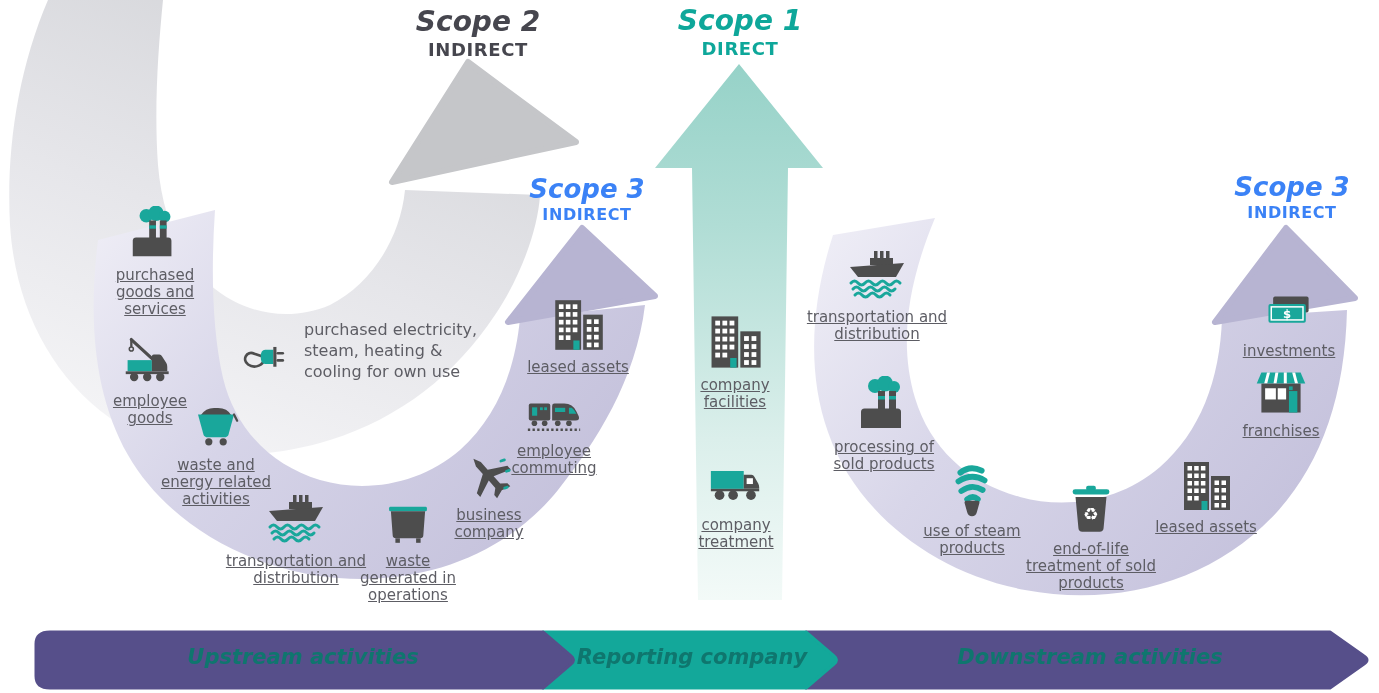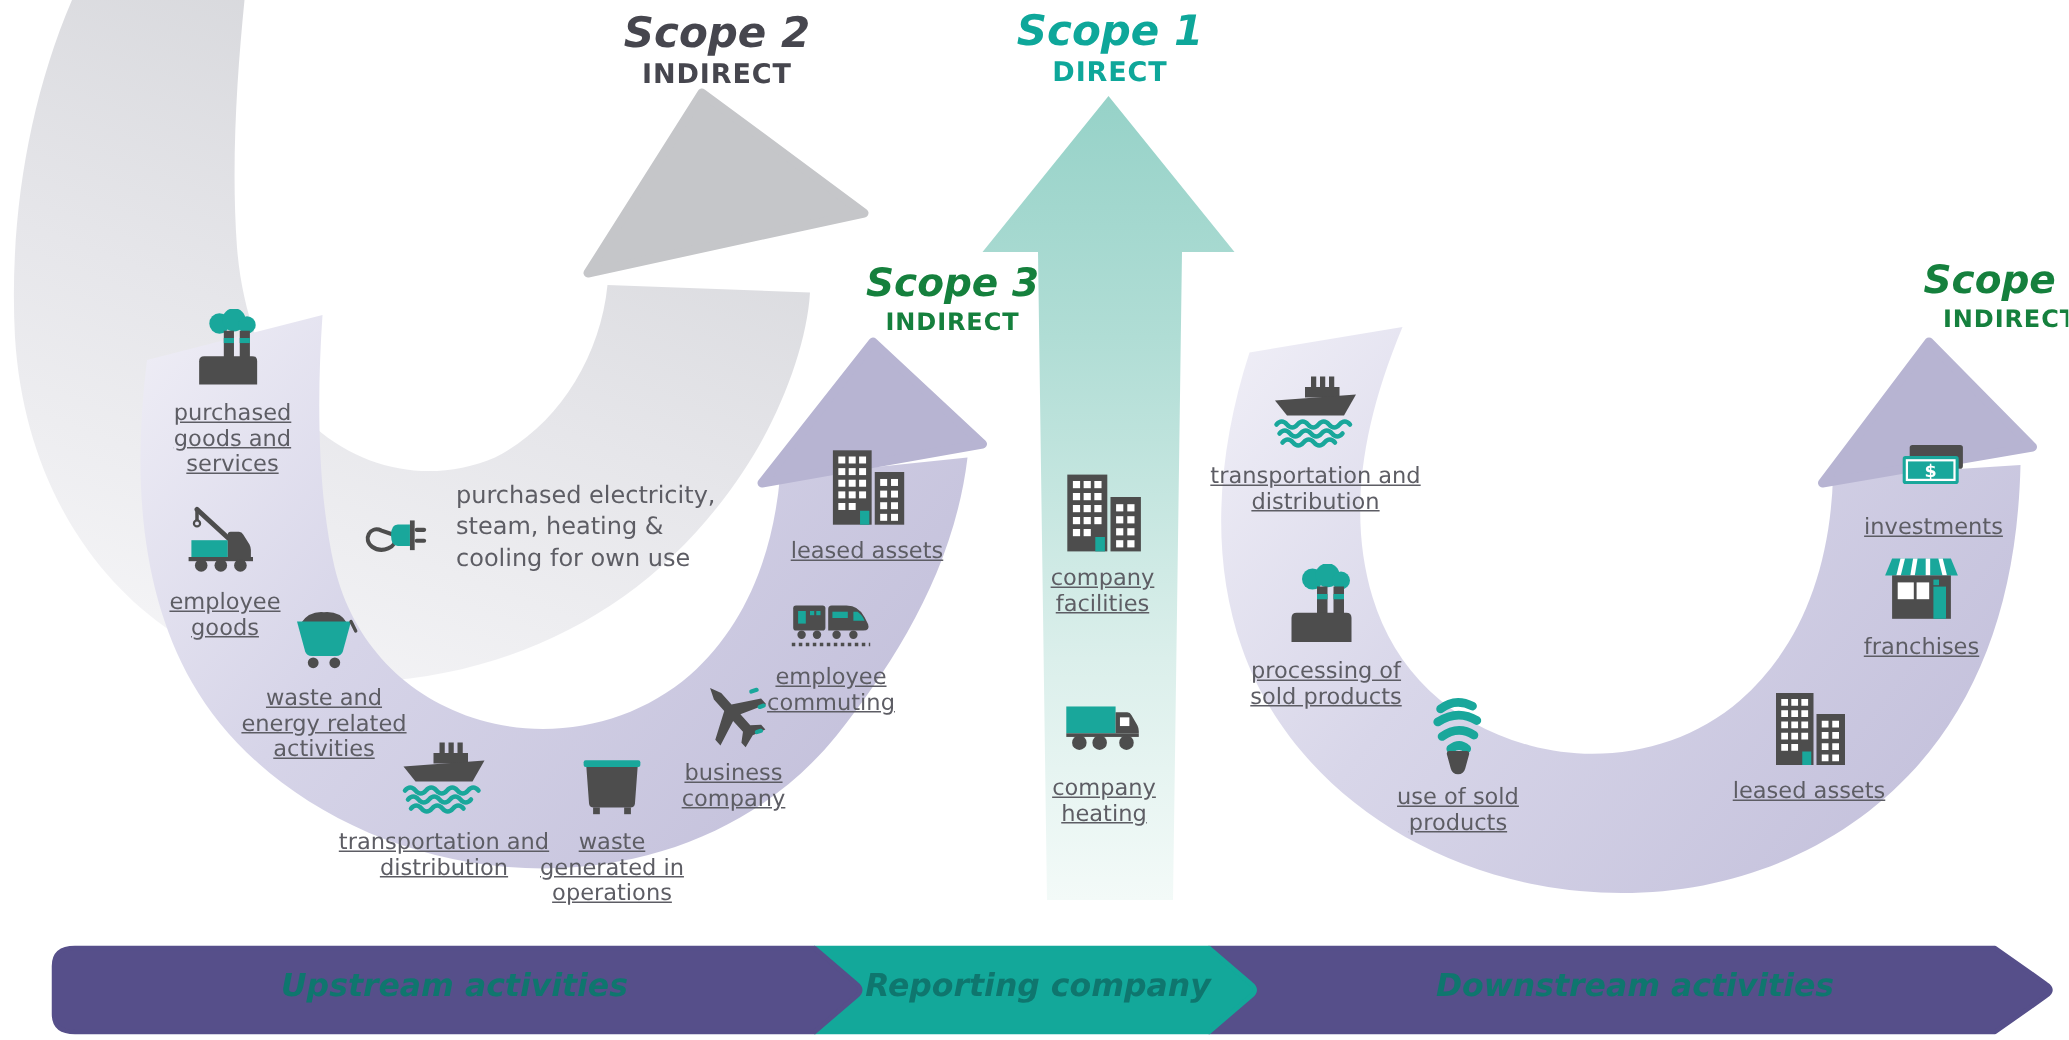--- a/index.html
+++ b/index.html
@@ -9,21 +9,21 @@
   }
   .bg{position:absolute;left:0;top:0;}
   
   .scope-title{position:absolute;transform:translateX(-50%);text-align:center;white-space:nowrap;}
   .st-main{font-size:28px;font-weight:bold;font-style:italic;letter-spacing:0px;}
   .st-sub{font-size:18px;font-weight:bold;letter-spacing:0.6px;margin-top:1px;}
   .scope-title.sm .st-main{font-size:26px;}
   .scope-title.sm .st-sub{font-size:16px;}
   .c-scope2{color:#46464e;}
   .c-scope1{color:#0ea79a;}
-  .c-scope3{color:#15803d;margin-left:48px;}
+  .c-scope3{color:#3b82f6;}
   
   .node{position:absolute;display:flex;flex-direction:column;align-items:center;transform:translateX(-50%);}
   .node .lbl{font-size:15px;line-height:1.14;color:#5d5d64;margin-top:3px;text-align:center;text-decoration:underline;}
   .plug-row{position:absolute;display:flex;align-items:center;gap:10px;}
   .note{font-size:16px;line-height:1.3;color:#5d5d64;text-align:left;}
   
   .banner-label{
     position:absolute;top:632px;height:50px;line-height:50px;transform:translateX(-50%);
     color:#0f766e;font-size:21px;font-weight:bold;font-style:italic;white-space:nowrap;
   }
@@ -366,40 +366,46 @@
   <div class="node" style="left:735px;top:310px;">
     <svg width="64" height="64">
         <use href="#icon-buildings"></use>
       </svg>
     <div class="lbl" style="width:100px;">company facilities</div>
   </div>
   <div class="node" style="left:736px;top:456px;">
     <svg width="58" height="58">
         <use href="#icon-truck"></use>
       </svg>
-    <div class="lbl" style="width:100px;">company heating</div>
+    <div class="lbl" style="width:100px;">company treatment</div>
   </div>
 
   <div class="node" style="left:877px;top:246px;">
     <svg width="60" height="60">
         <use href="#icon-ship"></use>
       </svg>
     <div class="lbl" style="width:148px;">transportation and distribution</div>
   </div>
   <div class="node" style="left:884px;top:376px;">
     <svg width="60" height="60">
         <use href="#icon-factory"></use>
       </svg>
     <div class="lbl" style="width:130px;">processing of sold products</div>
   </div>
   <div class="node" style="left:972px;top:462px;">
     <svg width="58" height="58">
         <use href="#icon-bulb"></use>
       </svg>
-    <div class="lbl" style="width:110px;">use of sold products</div>
+    <div class="lbl" style="width:110px;">use of steam products</div>
+  </div>
+  <div class="node" style="left:1091px;top:480px;">
+    <svg width="58" height="58">
+        <use href="#icon-trash"></use>
+      </svg>
+    <div class="lbl" style="width:132px;">end-of-life treatment of sold products</div>
   </div>
   <div class="node" style="left:1206px;top:456px;">
     <svg width="60" height="60">
         <use href="#icon-buildings"></use>
       </svg>
     <div class="lbl" style="width:130px;">leased assets</div>
   </div>
   <div class="node" style="left:1281px;top:364px;">
     <svg width="56" height="56">
         <use href="#icon-store"></use>

